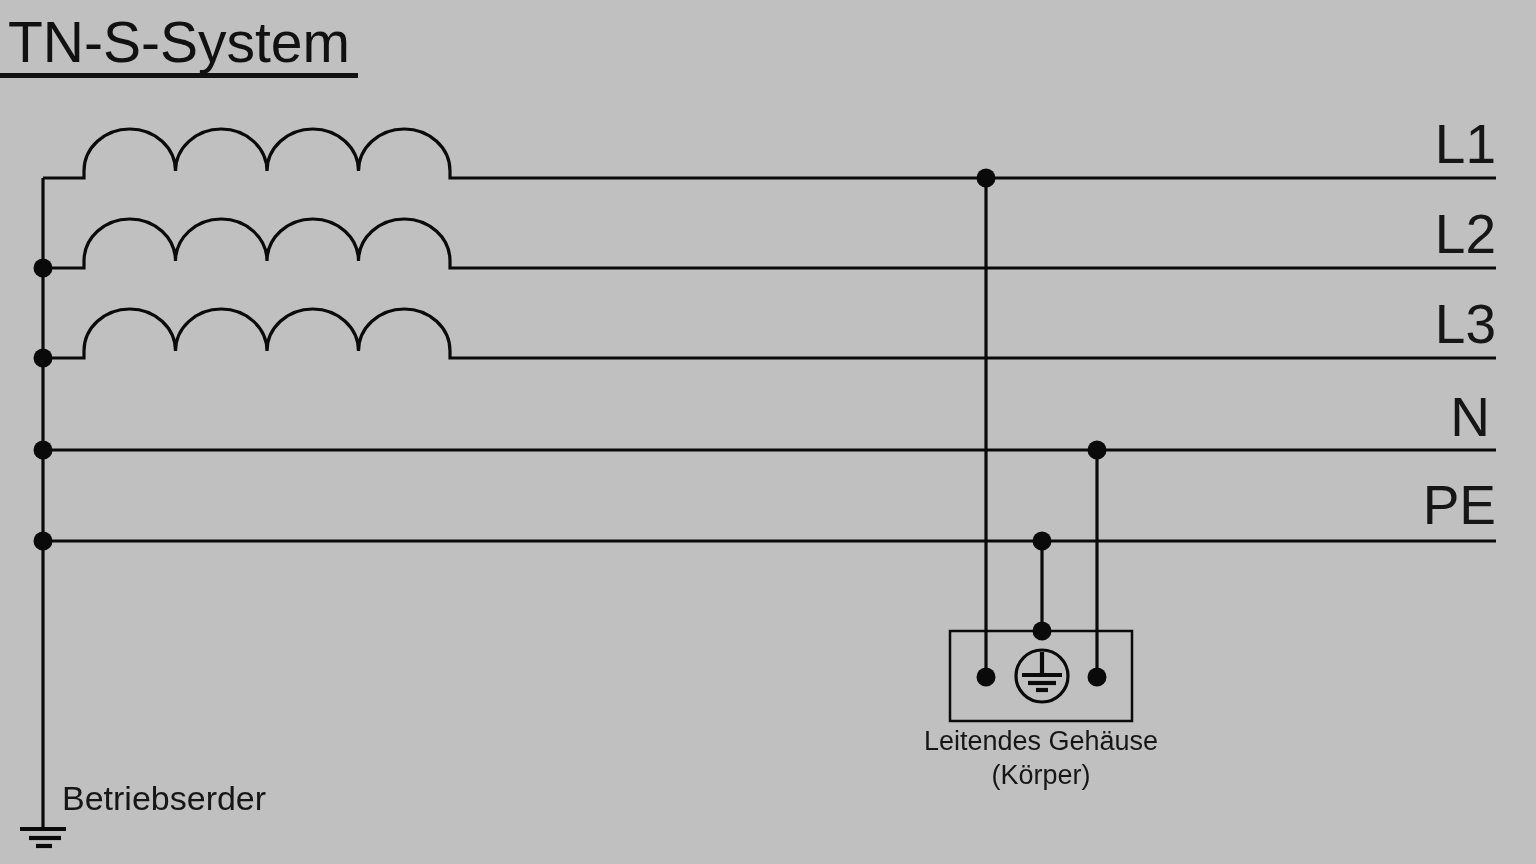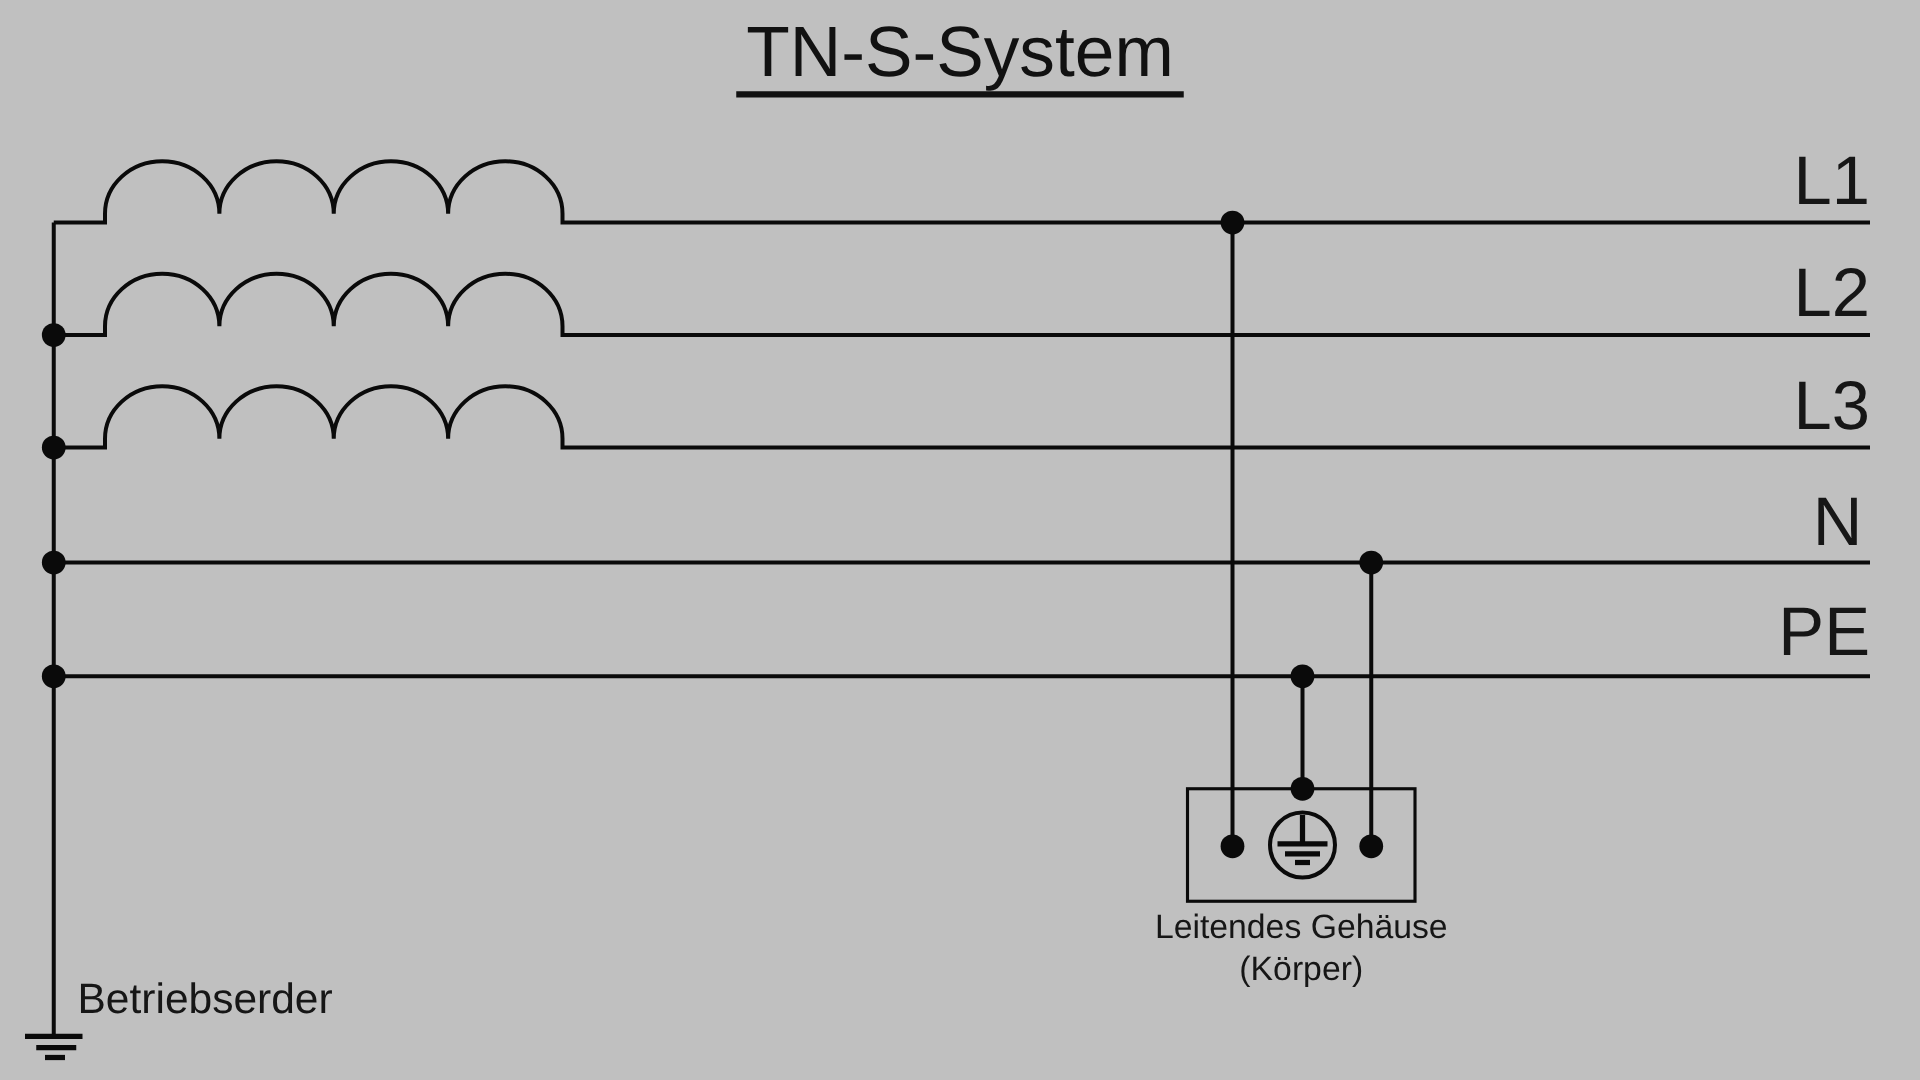--- a/index.html
+++ b/index.html
@@ -15,21 +15,21 @@
     position: relative;
     width: 1536px;
     height: 864px;
     background: #c0c0c0;
   }
   .title-wrap {
     position: absolute;
     top: 14px;
     left: 0;
     right: 0;
-    text-align: center;
+    text-align: left;
     z-index: 2;
   }
   .title-text {
     display: inline-block;
     font-size: 57px;
     line-height: 57px;
     font-weight: 400;
     color: #111;
     border-bottom: 5px solid #111;
     padding: 0 8px 2px 8px;

